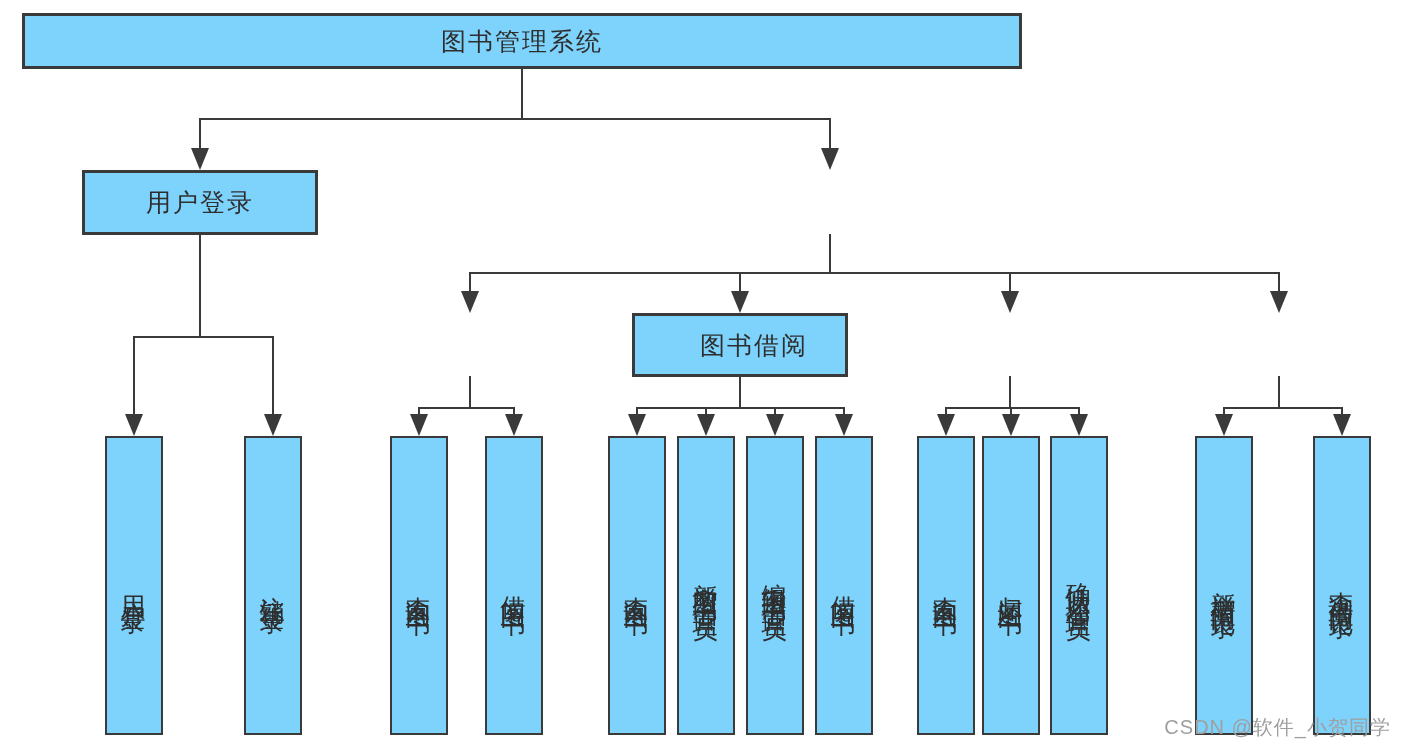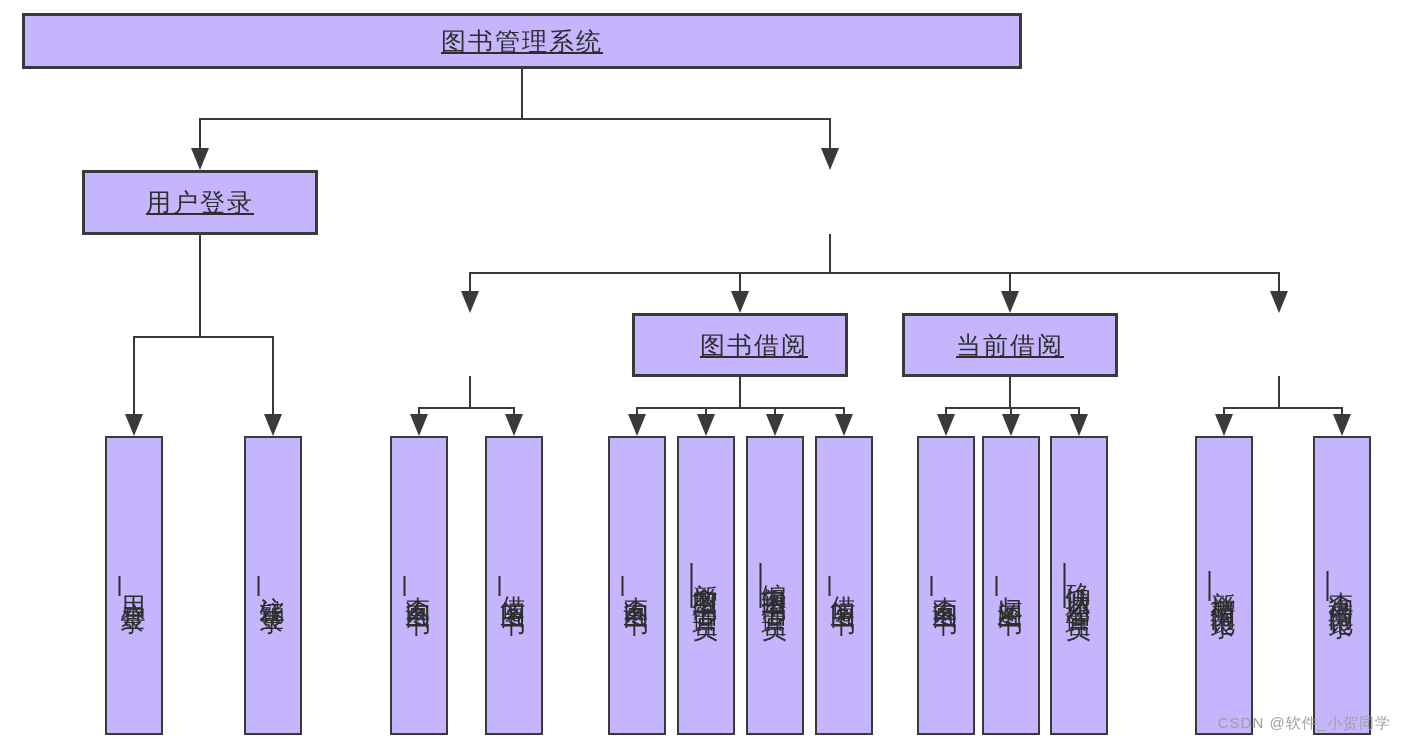--- a/index.html
+++ b/index.html
@@ -8,31 +8,30 @@
     width: 1405px;
     height: 747px;
     background: var(--bg, #ffffff);
     font-family: "Liberation Sans", "DejaVu Sans", sans-serif;
     overflow: hidden;
   }
   #diagram { position: absolute; inset: 0; }
   .node {
     position: absolute;
     box-sizing: border-box;
-    background: #c4b5fd;
+    background: #7dd3fc;
     border: 3px solid var(--line, #3a3a3a);
     display: flex;
     align-items: center;
     justify-content: center;
     color: var(--text, #2e2e2e);
     font-size: 25px;
     letter-spacing: 2px;
     white-space: nowrap;
     z-index: 2;
-    text-decoration: underline;
   }
   .node.v {
     border-width: 2px;
     writing-mode: vertical-rl;
     text-orientation: mixed;
     font-size: 25px;
     letter-spacing: 5px;
   }
   .cline {
     position: absolute;
@@ -44,43 +43,40 @@
     width: 0; height: 0;
     border-left: 9px solid transparent;
     border-right: 9px solid transparent;
     border-top: 22px solid var(--line, #3a3a3a);
     z-index: 1;
   }
   .watermark {
     position: absolute;
     top: 714px;
     right: 14px;
-    font-size: 15px;
+    font-size: 20px;
     letter-spacing: 1px;
     color: var(--wm, #a0a0a0);
     z-index: 3;
     white-space: nowrap;
   }
 </style>
 </head>
 <body>
 
 <div class="stage" style="--line: #3a3a3a; --text: #2e2e2e; --wm: #9f9f9f; --bg: #ffffff;">
   <div id="diagram">
       <div class="node" style="left: 22px; top: 13px; width: 1000px; height: 56px;">
         <span>图书管理系统</span>
       </div>
       <div class="node" style="left: 82px; top: 170px; width: 236px; height: 65px;">
         <span>用户登录</span>
       </div>
       <div class="node" style="left: 632px; top: 313px; width: 216px; height: 64px; padding-left: 28px;">
         <span>图书借阅</span>
-      </div>
-      <div class="node" style="left: 902px; top: 313px; width: 216px; height: 64px;">
-        <span>当前借阅</span>
       </div>
       <div class="node v" style="left: 105px; top: 436px; width: 58px; height: 299px;">
         <span>用户登录</span>
       </div>
       <div class="node v" style="left: 244px; top: 436px; width: 58px; height: 299px;">
         <span>注销登录</span>
       </div>
       <div class="node v" style="left: 390px; top: 436px; width: 58px; height: 299px;">
         <span>查询图书</span>
       </div>

